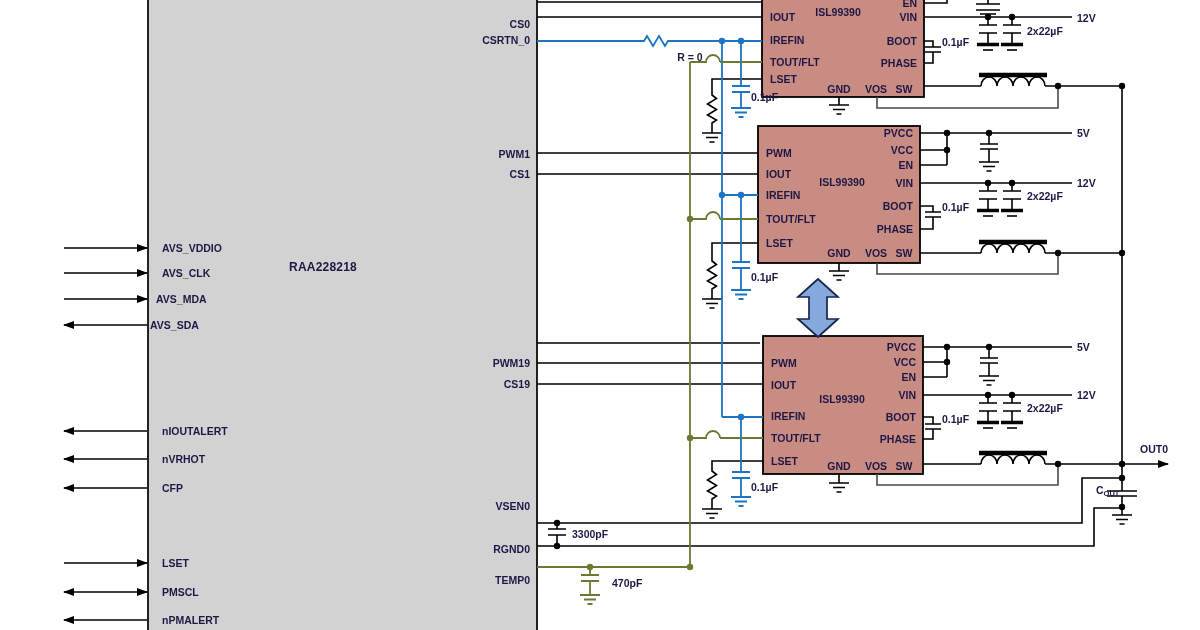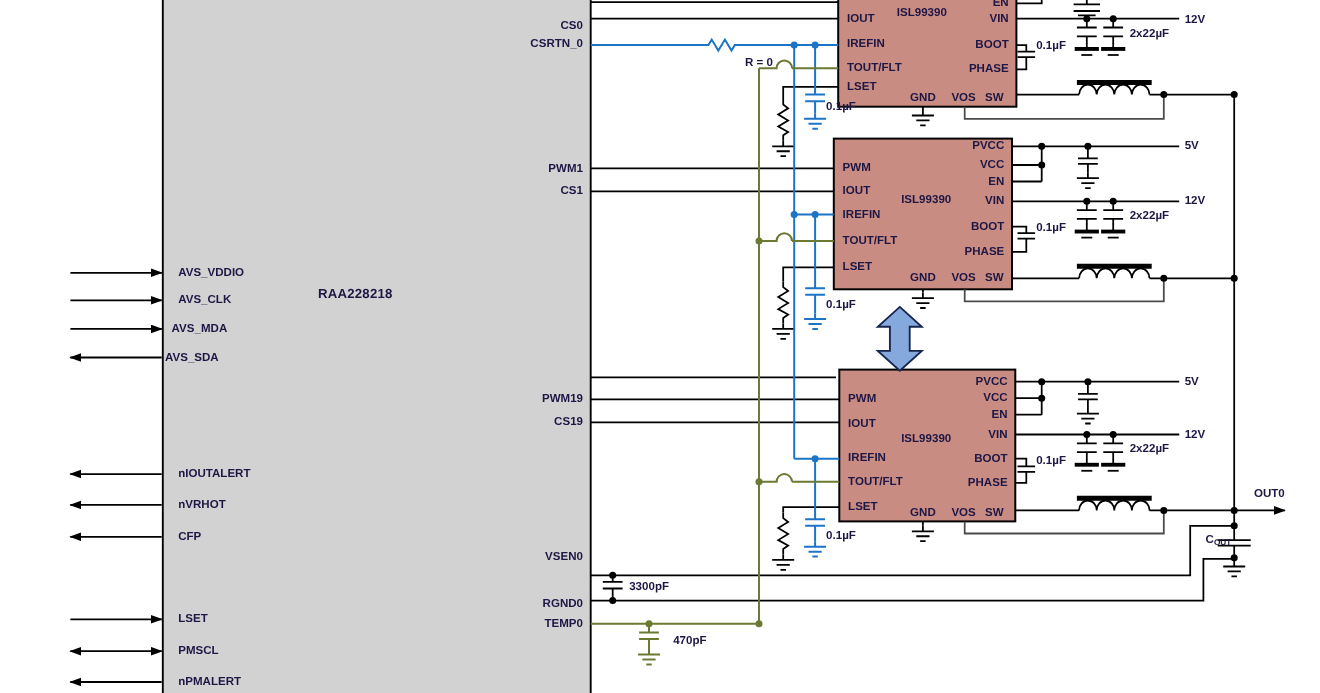--- a/index.html
+++ b/index.html
@@ -199,21 +199,21 @@
 <div class="lbl la" style="left:162px;top:620px">nPMALERT</div>
 
 <div class="lbl ra" style="left:530px;top:24px">CS0</div>
 <div class="lbl ra" style="left:530px;top:40px">CSRTN_0</div>
 <div class="lbl ra" style="left:530px;top:154px">PWM1</div>
 <div class="lbl ra" style="left:530px;top:174px">CS1</div>
 <div class="lbl ra" style="left:530px;top:363px">PWM19</div>
 <div class="lbl ra" style="left:530px;top:384px">CS19</div>
 <div class="lbl ra" style="left:530px;top:506px">VSEN0</div>
 <div class="lbl ra" style="left:530px;top:549px">RGND0</div>
-<div class="lbl ra" style="left:530px;top:567px">TEMP0</div>
+<div class="lbl ra" style="left:530px;top:580px">TEMP0</div>
 
 <div class="lbl ca" style="left:838px;top:12px">ISL99390</div>
 <div class="lbl la" style="left:770px;top:17px">IOUT</div>
 <div class="lbl la" style="left:770px;top:40px">IREFIN</div>
 <div class="lbl la" style="left:770px;top:62px">TOUT/FLT</div>
 <div class="lbl la" style="left:770px;top:79px">LSET</div>
 <div class="lbl ra" style="left:917px;top:3px">EN</div>
 <div class="lbl ra" style="left:917px;top:17px">VIN</div>
 <div class="lbl ra" style="left:917px;top:41px">BOOT</div>
 <div class="lbl ra" style="left:917px;top:63px">PHASE</div>

